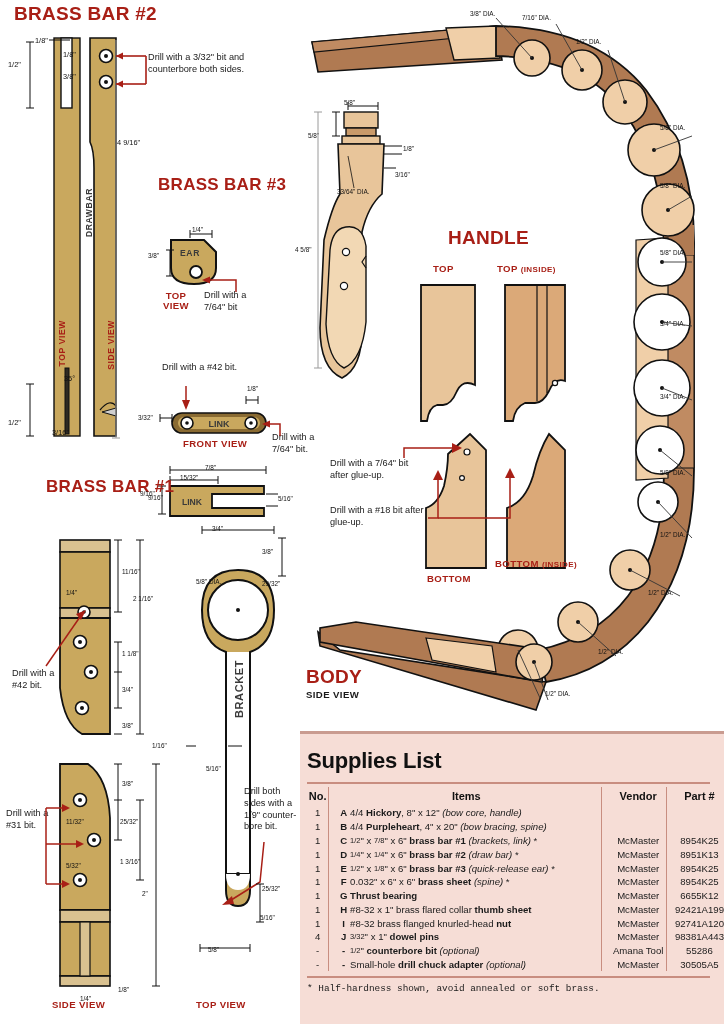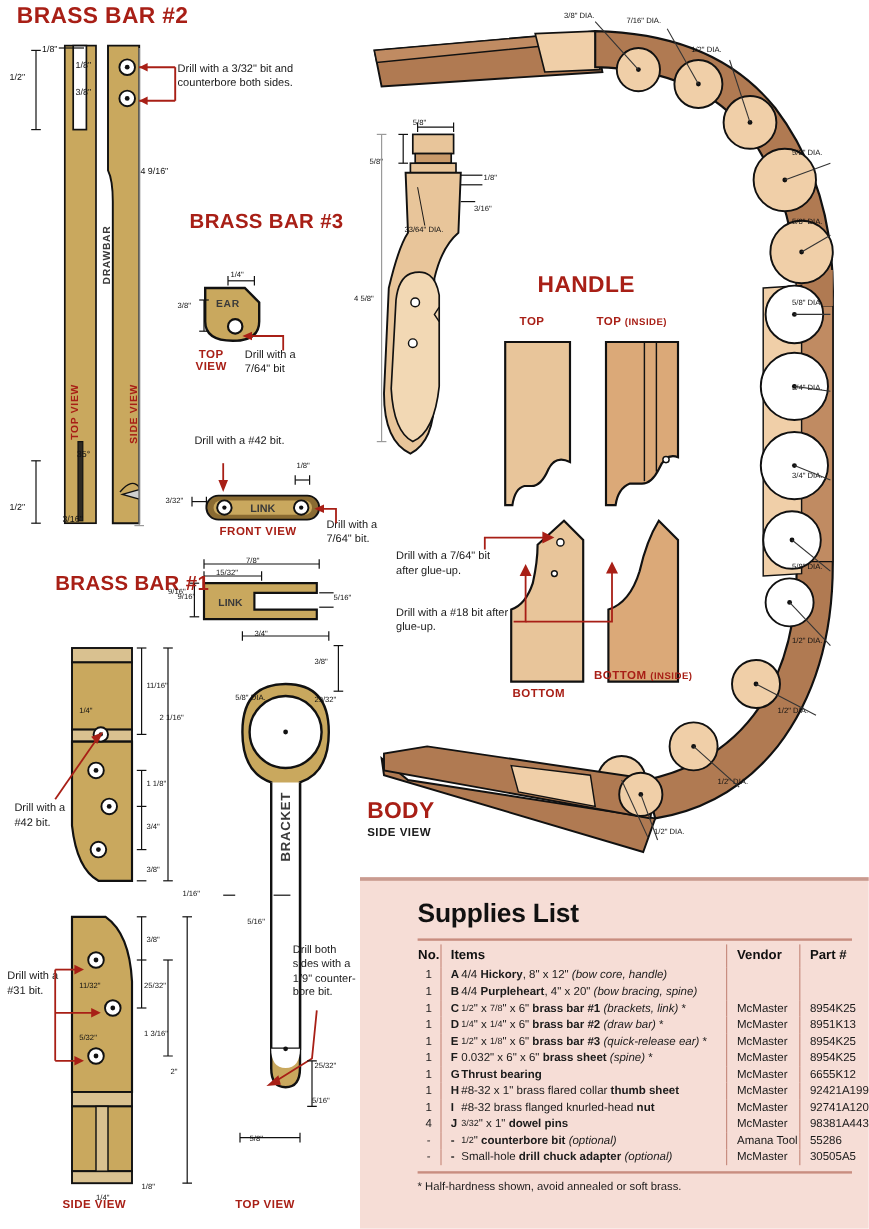--- a/index.html
+++ b/index.html
@@ -12,35 +12,35 @@
   .dimS{font-size:6.4px;color:#111;white-space:nowrap;}
   .partlabel{font-size:8.6px;font-weight:bold;color:#3a3a3a;letter-spacing:.6px;}
   .viewlbl{font-size:9.6px;font-weight:bold;color:#a81f16;letter-spacing:.4px;line-height:1.08;}
   .viewlblk{font-size:9.6px;font-weight:bold;color:#1a1a1a;letter-spacing:.4px;}
   .vert{writing-mode:vertical-rl;transform:rotate(180deg);}
   svg{display:block;overflow:visible;}
 
   
   #supplies{left:300px;top:731px;width:424px;height:293px;background:#f6ddd6;
             border-top:3px solid #c99b90;box-sizing:border-box;}
-  #supplies .inner{padding:14px 0 0 24px;margin-left:24px;}
+  #supplies .inner{padding:14px 0 0 7px;}
   #supplies h1{margin:0;font-size:22px;font-weight:bold;color:#111;letter-spacing:-.2px;}
   #supplies .rule{height:2px;background:#c88d80;margin:8px 14px 0 0;}
   table{border-collapse:collapse;font-size:9.6px;color:#1b1b1b;margin-top:3px;}
   table th{text-align:left;font-weight:bold;font-size:11px;padding:3px 0 4px 0;color:#111;}
   table td{padding:1.4px 0;vertical-align:top;white-space:nowrap;}
   .cNo{width:26px;text-align:center;}
   .cKey{width:20px;font-weight:bold;}
   .cItem{width:300px;padding-right:6px;}
   .cVen{width:62px;}
-  .sep{border-left:1.5px solid #c88d80;padding-left:8px;}
+  .sep{border-left:1.5px solid #c88d80;padding-left:8px;text-align:center;}
   .ital{font-style:italic;}
   b{font-weight:bold;}
   .frac{font-size:.78em;vertical-align:.12em;}
-  .foot{font-size:9.4px;color:#1b1b1b;margin-top:4px;}
+  .foot{font-size:9.4px;color:#1b1b1b;margin-top:4px;font-family:Liberation Mono, monospace;}
   .botrule{height:2px;background:#c88d80;margin:5px 14px 5px 0;}
 </style>
 </head>
 <body>
 
 <div class="abs hdr" style="left:14px;top:4px;font-size:19px;">BRASS BAR #2</div>
 
 <svg class="abs" style="left:48px;top:38px;" width="40" height="400">
   <rect x="6" y="0" width="26" height="398" fill="#c9a85e" stroke="#111" stroke-width="1.4"></rect>
   <rect x="13" y="0" width="11" height="70" fill="#ffffff" stroke="#111" stroke-width="1.4"></rect>

